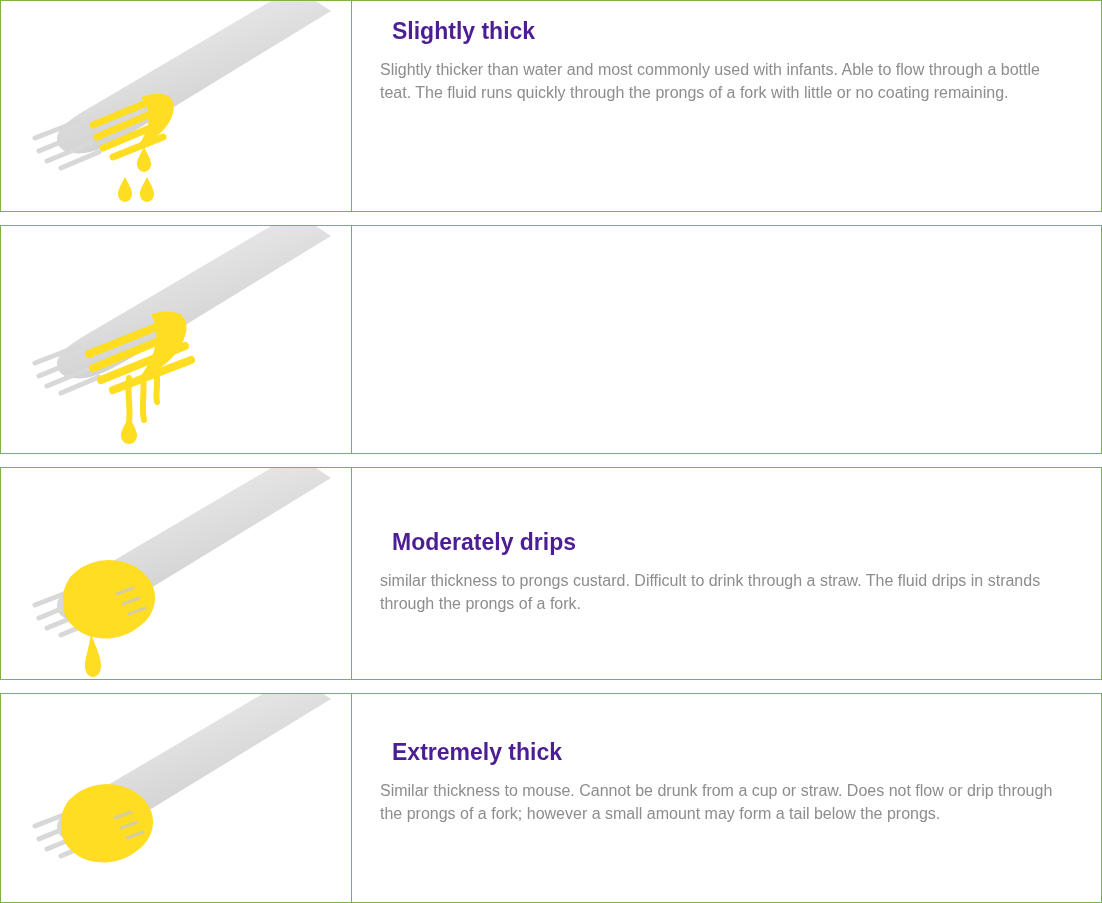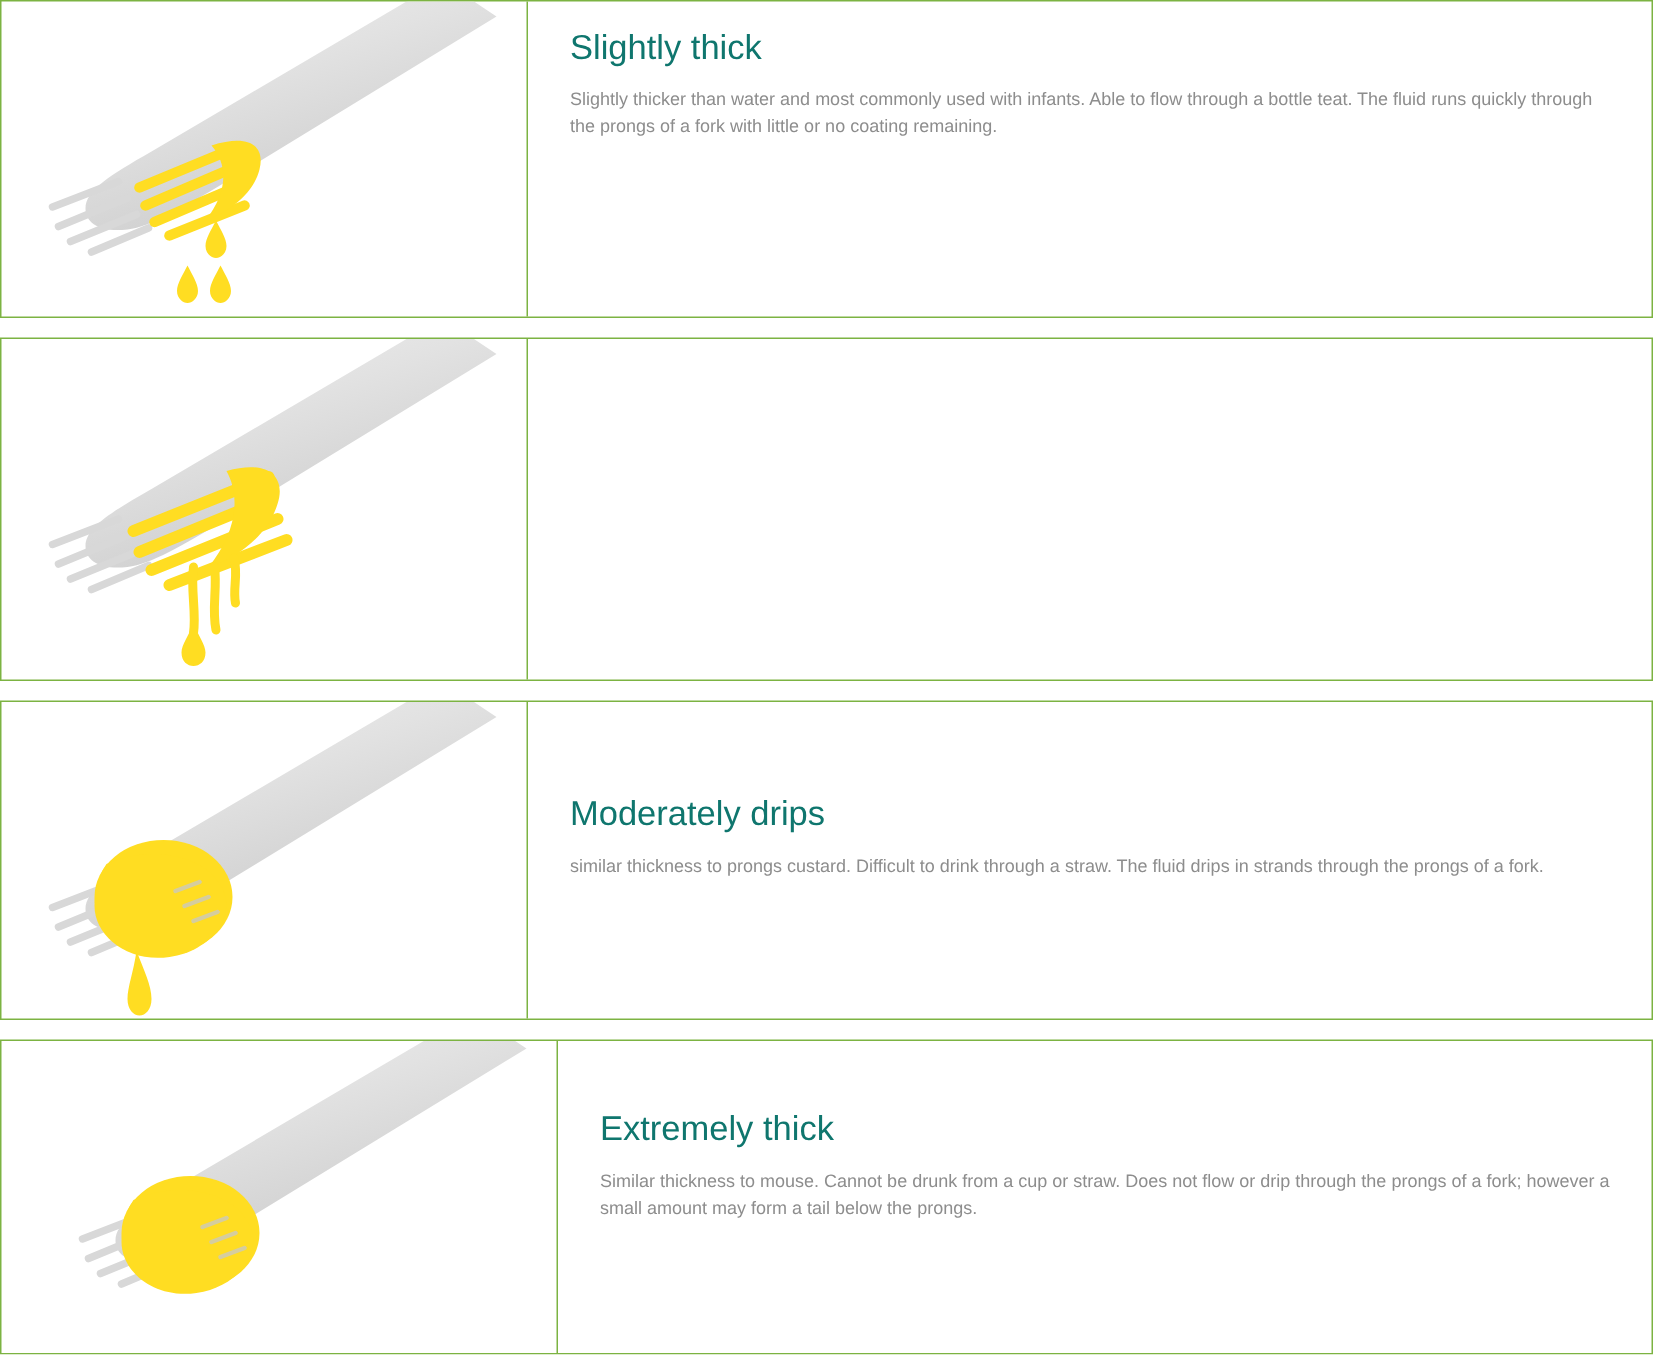--- a/index.html
+++ b/index.html
@@ -24,21 +24,20 @@
     display: flex;
     border: 1px solid #7cb342;
     box-sizing: border-box;
     background: #ffffff;
     margin-bottom: 13px;
     height: 212px;
     flex: none;
   }
   .row:last-child {
     margin-bottom: 0;
-    padding-left: 20px;
   }
   .row-0 { height: 212px; }
   .row-1 { height: 229px; }
   .row-2 { height: 213px; }
   .row-3 { height: 210px; }
 
   .icon-cell {
     width: 351px;
     flex: none;
     border-right: 1px solid #7cb342;
@@ -53,27 +52,27 @@
     display: flex;
     flex-direction: column;
     justify-content: flex-start;
   }
   .row-1 .text-cell { padding-top: 42px; }
   .row-2 .text-cell { padding-top: 62px; }
   .row-3 .text-cell { padding-top: 46px; }
 
   .level-title {
     font-size: 23px;
-    color: #0f766e;
-    font-weight: 400;
-    margin: 0 0 14px 0;
+    color: #4c1d95;
+    font-weight: 700;
+    margin: 0 0 14px 12px;
     line-height: 1.1;
   }
   .level-desc {
-    font-size: 12px;
+    font-size: 16px;
     color: #8d8d8d;
     line-height: 1.45;
     margin: 0;
     max-width: 700px;
   }
   .fork-svg {
     position: absolute;
     top: 0;
     left: 0;
   }

